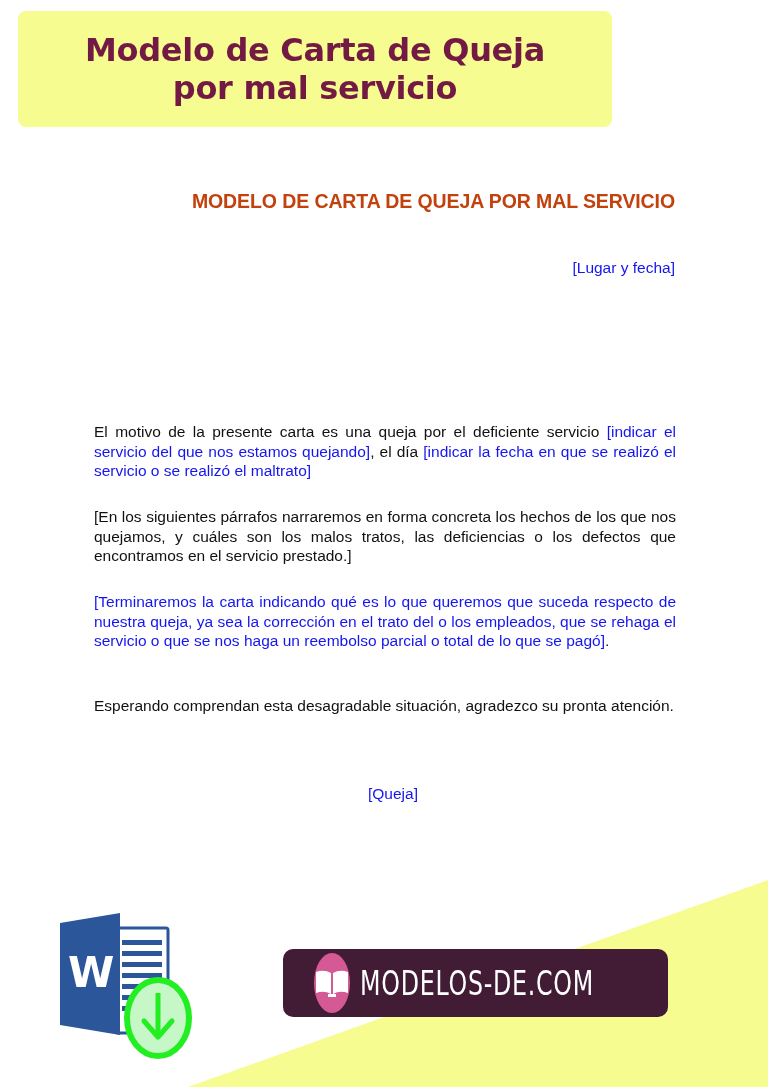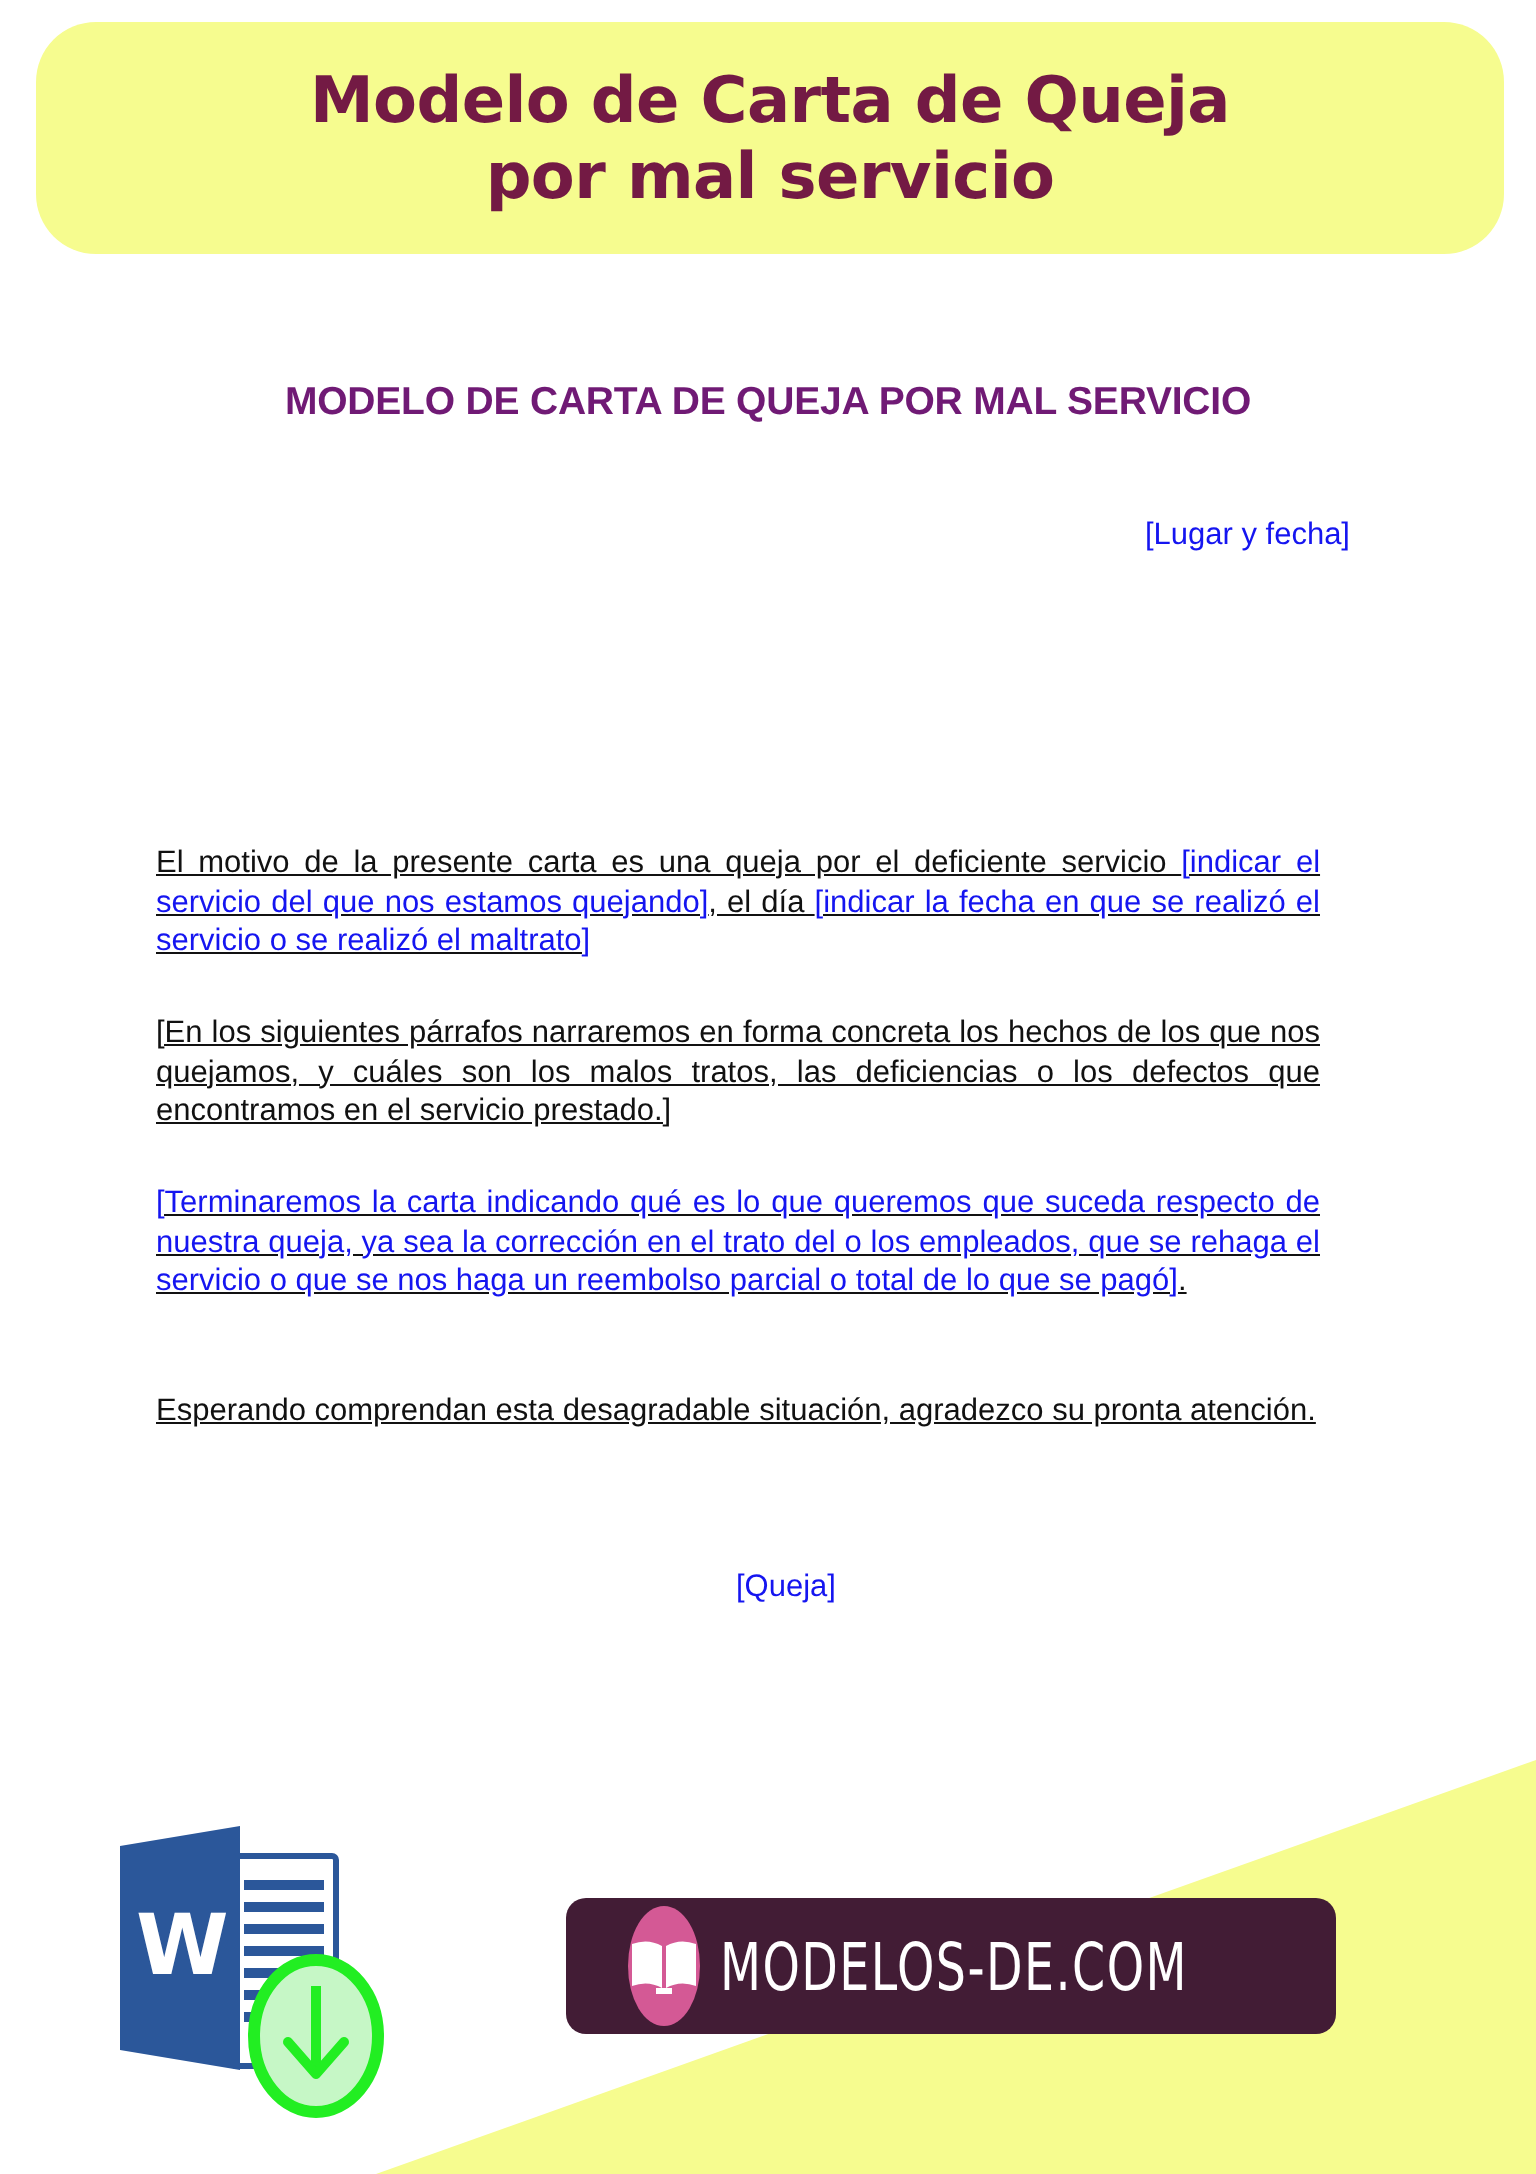--- a/index.html
+++ b/index.html
@@ -16,74 +16,73 @@
     }
     .bg-triangle {
       position: absolute;
       left: 0; top: 0;
       width: 768px; height: 1087px;
       z-index: 0;
     }
     .banner {
       position: absolute;
       left: 18px; top: 11px;
-      width: 734px; height: 116px;
+      width: 594px; height: 116px;
       background: #f6fc8f;
-      border-radius: 30px;
+      border-radius: 8px;
       z-index: 1;
       display: flex;
       flex-direction: column;
       align-items: center;
       justify-content: center;
     }
     .banner-title {
       font-family: "DejaVu Sans", sans-serif;
       font-weight: bold;
       color: #731a44;
       font-size: 32px;
       line-height: 38px;
       text-align: center;
       letter-spacing: -0.3px;
     }
     .doc-heading {
       position: absolute;
       left: 93px; top: 190px;
       width: 582px;
-      text-align: center;
+      text-align: right;
       font-weight: bold;
       font-size: 19.5px;
-      color: #701a75;
+      color: #c2410c;
       z-index: 1;
       letter-spacing: -0.1px;
     }
     .ph { color: #1515f0; }
     .place-date {
       position: absolute;
       top: 259px; right: 93px;
       z-index: 1;
       font-size: 15.5px;
     }
     .recipient {
       position: absolute;
       left: 93px; top: 329px;
       z-index: 1;
       font-size: 15.5px;
       line-height: 22px;
       color: #111;
     }
     .para {
       position: absolute;
-      left: 78px;
+      left: 94px;
       width: 582px;
       text-align: justify;
       z-index: 1;
       font-size: 15.5px;
       line-height: 19.5px;
       color: #111;
-      text-decoration: underline;
     }
     .p1 { top: 422px; }
     .p2 { top: 507px; }
     .p3 { top: 592px; }
     .p4 { top: 696px; }
     .signature {
       position: absolute;
       left: 93px; top: 785px;
       width: 600px;
       text-align: center;

